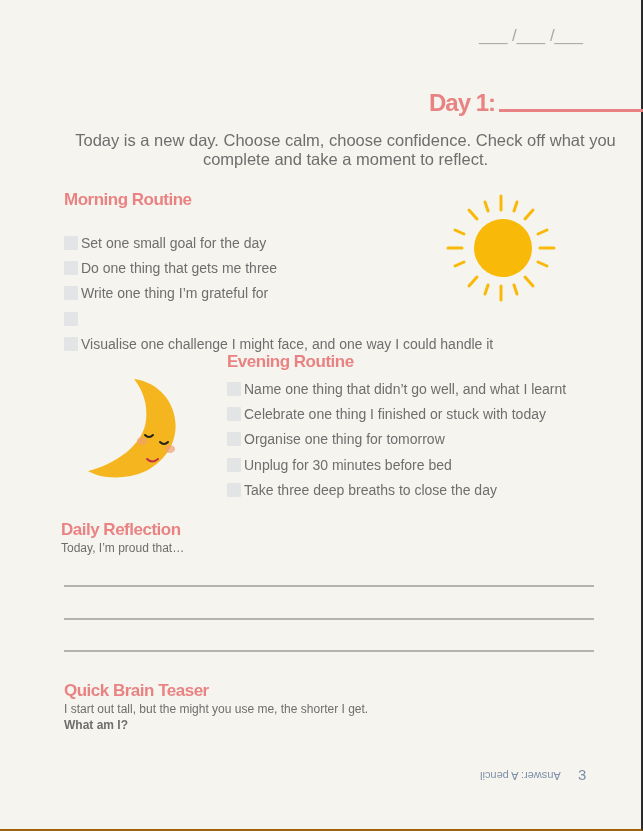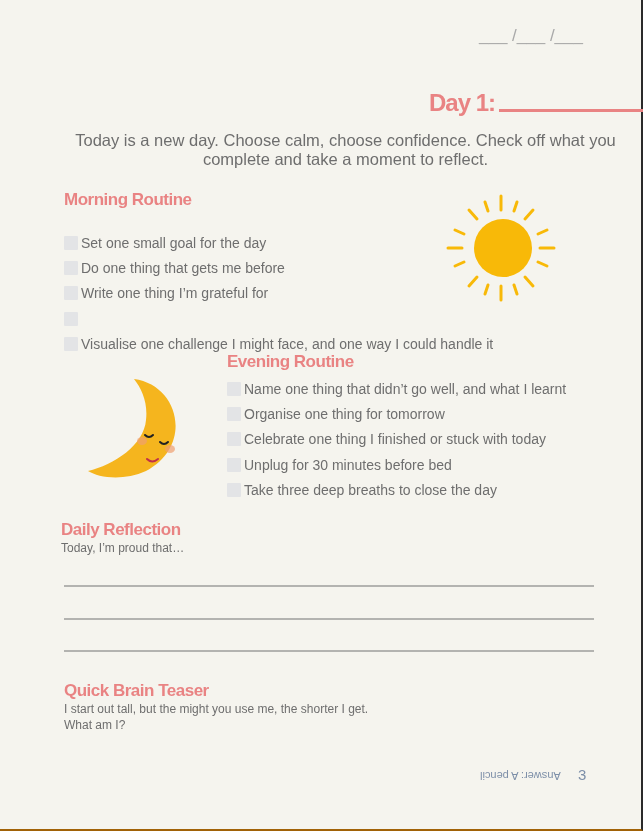--- a/index.html
+++ b/index.html
@@ -58,21 +58,21 @@
   }
   .sun { position: absolute; left: 444px; top: 192px; width: 114px; height: 112px; }
   .moon { position: absolute; left: 84px; top: 375px; width: 102px; height: 108px; }
   .sub {
     position: absolute; color: #6e6e6e; font-size: 12px;
     font-family: "Liberation Sans", sans-serif;
   }
   .write-line {
     position: absolute; left: 64px; width: 530px; height: 2px; background: #b3b3b0;
   }
-  .teaser-q { font-weight: normal; text-align: right; }
+  .teaser-q { font-weight: bold; text-align: right; }
   .footer {
     position: absolute; left: 480px; top: 768px; width: 110px;
     color: #7d8fa8; font-size: 11px;
     font-family: "Liberation Sans", sans-serif;
   }
   .answer {
     position: absolute; left: 0; top: 2px;
     transform: rotate(180deg); transform-origin: center;
     display: inline-block;
   }
@@ -94,21 +94,21 @@
   <div class="intro">Today is a new day. Choose calm, choose confidence. Check off what you complete and take a moment to reflect.</div>
 
   <div class="heading" style="left:64px; top:190px;">Morning Routine</div>
   <ul class="list" style="left:64px; top:214px;margin-top:16px;">
     <li>
         <span class="check"></span>
         <span>Set one small goal for the day</span>
       </li>
     <li>
         <span class="check"></span>
-        <span>Do one thing that gets me before</span>
+        <span>Do one thing that gets me three</span>
       </li>
     <li>
         <span class="check"></span>
         <span>Write one thing I’m grateful for</span>
       </li>
     <li>
         <span class="check"></span>
       </li>
     <li>
         <span class="check"></span>
@@ -139,25 +139,25 @@
   </svg>
 
   <div class="heading" style="left:227px; top:352px;">Evening Routine</div>
   <ul class="list" style="left:227px; top:376px;">
     <li>
         <span class="check"></span>
         <span>Name one thing that didn’t go well, and what I learnt</span>
       </li>
     <li>
         <span class="check"></span>
-        <span>Organise one thing for tomorrow</span>
+        <span>Celebrate one thing I finished or stuck with today</span>
       </li>
     <li>
         <span class="check"></span>
-        <span>Celebrate one thing I finished or stuck with today</span>
+        <span>Organise one thing for tomorrow</span>
       </li>
     <li>
         <span class="check"></span>
         <span>Unplug for 30 minutes before bed</span>
       </li>
     <li>
         <span class="check"></span>
         <span>Take three deep breaths to close the day</span>
       </li>
   </ul>

